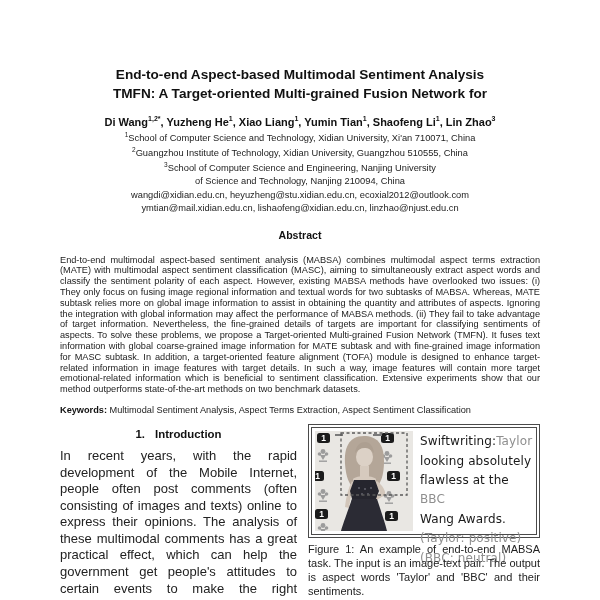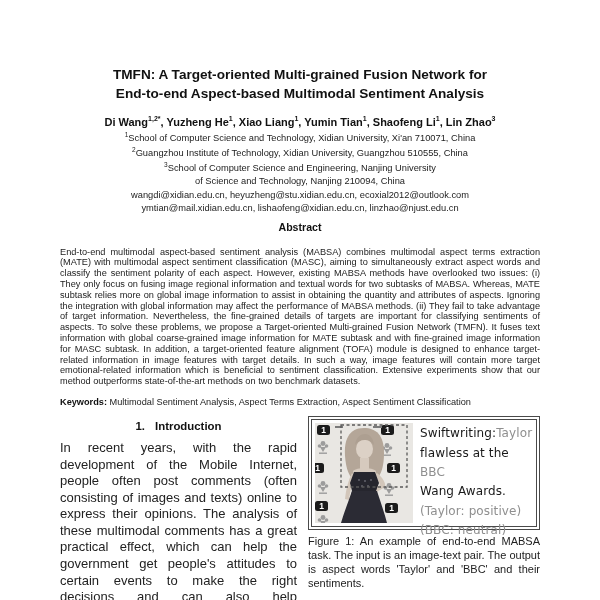--- a/index.html
+++ b/index.html
@@ -8,21 +8,21 @@
   .page{position:relative;width:600px;height:600px;background:#fff;overflow:hidden;
         padding:0 60px;box-sizing:border-box;}
   
   .title{margin-top:66px;text-align:center;font-weight:bold;font-size:13.6px;line-height:1.38;color:#111;}
   .authors{margin-top:11px;text-align:center;font-weight:bold;font-size:11px;color:#111;}
   .authors sup{font-weight:bold;font-size:7px;}
   .affil{margin-top:3px;text-align:center;font-size:9.3px;line-height:1.4;color:#222;}
   .affil sup{font-size:6.5px;}
   .emails{text-align:center;font-size:9.3px;line-height:1.4;color:#222;}
   
-  .abs-head{margin-top:6px;text-align:center;font-weight:bold;font-size:10.6px;color:#111;}
+  .abs-head{margin-top:14px;text-align:center;font-weight:bold;font-size:10.6px;color:#111;}
   .abs-body{margin-top:14px;text-align:justify;font-size:9.2px;line-height:1.175;color:#222;}
   .keywords{margin-top:10px;font-size:9.2px;color:#222;}
   .keywords b{color:#111;}
   
   .cols{display:flex;gap:11px;margin-top:9px;justify-content:space-between;}
   .col-left{width:237px;}
   .col-right{width:232px;}
   .sec-head{text-align:center;font-weight:bold;font-size:11.4px;margin:4px 0 8px 0;color:#111;}
   .sec-head .num{margin-right:10px;}
   .body-text{text-align:justify;font-size:13px;line-height:1.275;color:#222;}
@@ -34,22 +34,22 @@
          line-height:1.62;letter-spacing:.1px;color:#1a1a1a;padding-top:1px;}
   .tweet .gray{color:#8f8f8f;}
   .caption{margin-top:4px;text-align:justify;font-size:11px;line-height:1.28;color:#222;}
 </style>
 </head>
 <body>
 
 <div class="page">
 
   <div class="title">
+    <div>End-to-end Aspect-based Multimodal Sentiment Analysis</div>
     <div>TMFN: A Target-oriented Multi-grained Fusion Network for</div>
-    <div>End-to-end Aspect-based Multimodal Sentiment Analysis</div>
   </div>
 
   <div class="authors">
     <span>Di Wang</span><sup>1,2*</sup><span>, </span>
     <span>Yuzheng He</span><sup>1</sup><span>, </span>
     <span>Xiao Liang</span><sup>1</sup><span>, </span>
     <span>Yumin Tian</span><sup>1</sup><span>, </span>
     <span>Shaofeng Li</span><sup>1</sup><span>, </span>
     <span>Lin Zhao</span><sup>3</sup>
   </div>
@@ -132,20 +132,21 @@
             <circle cx="56" cy="57" r="0.8" fill="#8e8e99"></circle>
             <circle cx="47" cy="63" r="0.8" fill="#8e8e99"></circle>
             <circle cx="53" cy="63" r="0.8" fill="#8e8e99"></circle>
 
             <rect x="26" y="2" width="66" height="62" fill="none" stroke="#5a5a5a" stroke-width="1.3" stroke-dasharray="3 2.5"></rect>
           </svg>
         </div>
 
         <div class="tweet">
           <div><span>Swiftwriting:</span><span class="gray">Taylor</span></div>
+          <div>looking absolutely</div>
           <div><span>flawless at the </span><span class="gray">BBC</span></div>
           <div>Wang Awards.</div>
           <div class="gray">(Taylor: positive)</div>
           <div class="gray">(BBC: neutral)</div>
         </div>
       </div>
 
       <div class="caption">Figure 1: An example of end-to-end MABSA task. The input is an image-text pair. The output is aspect words 'Taylor' and 'BBC' and their sentiments.</div>
     </div>
   </div>

